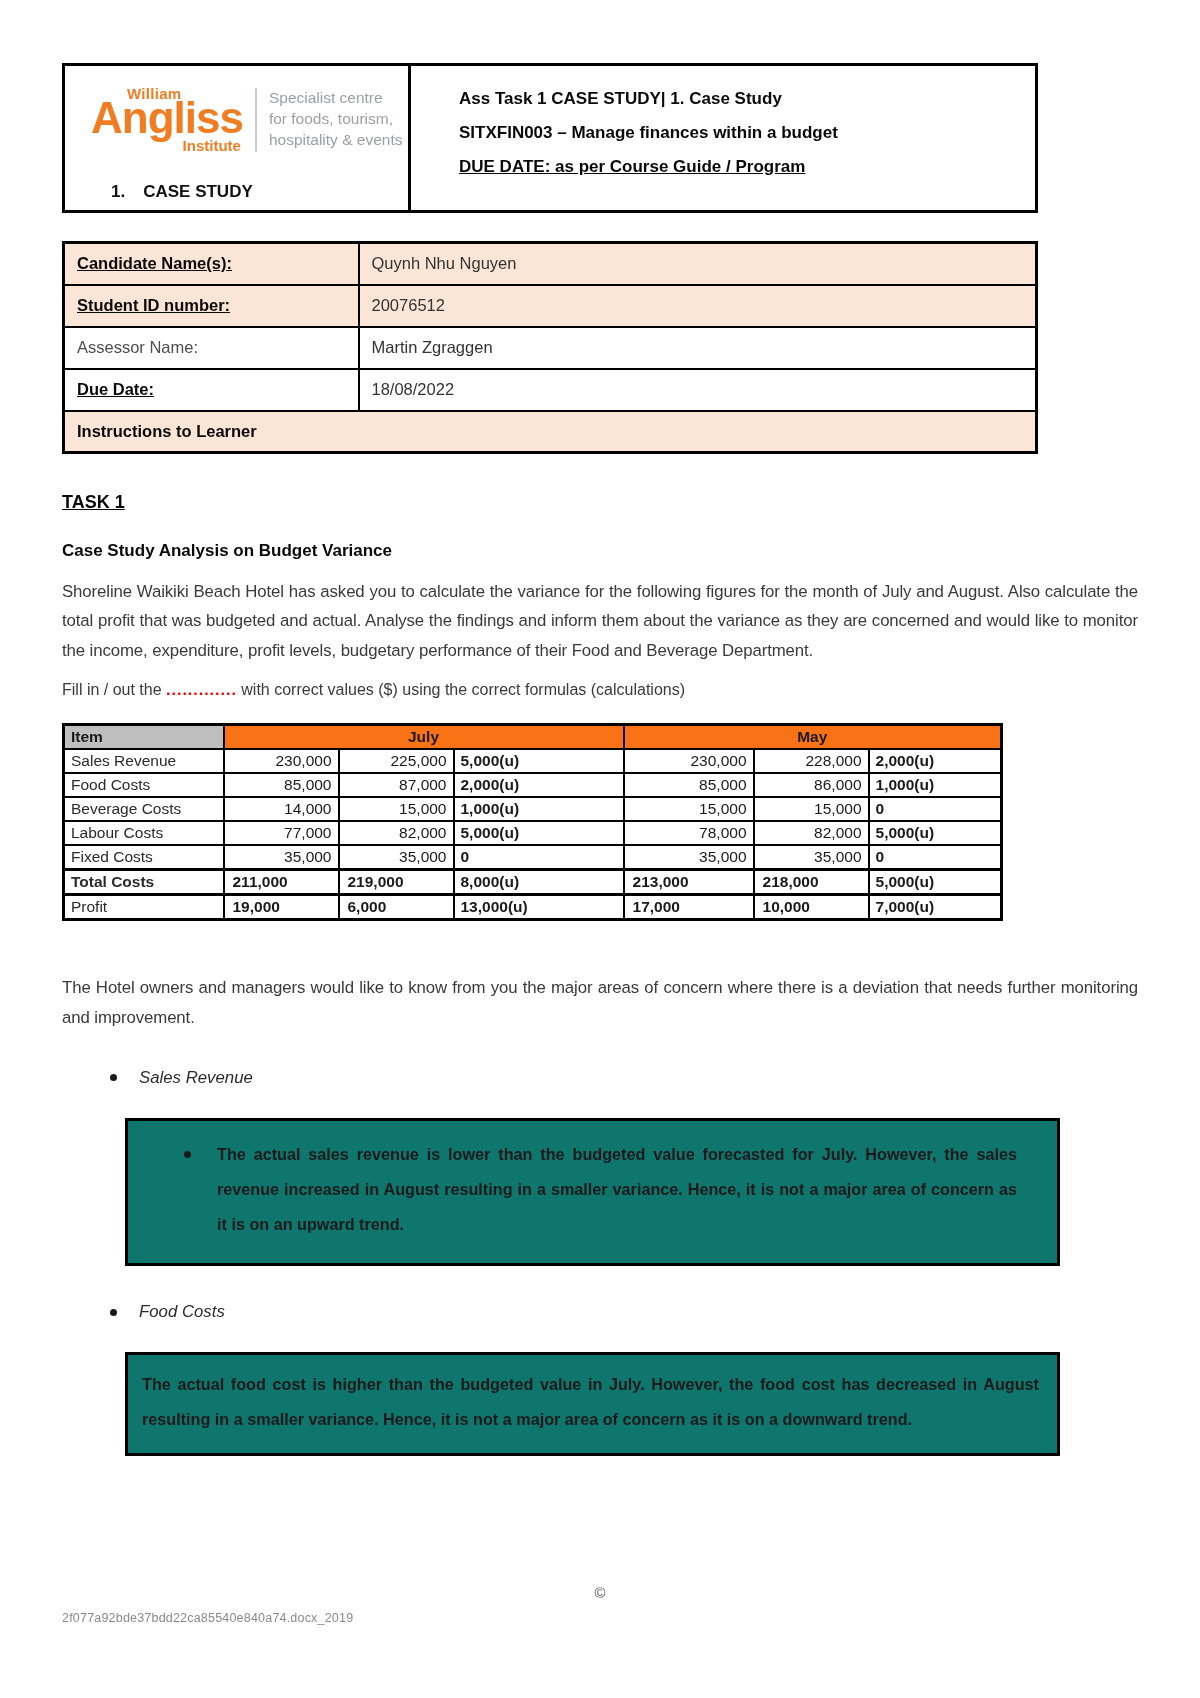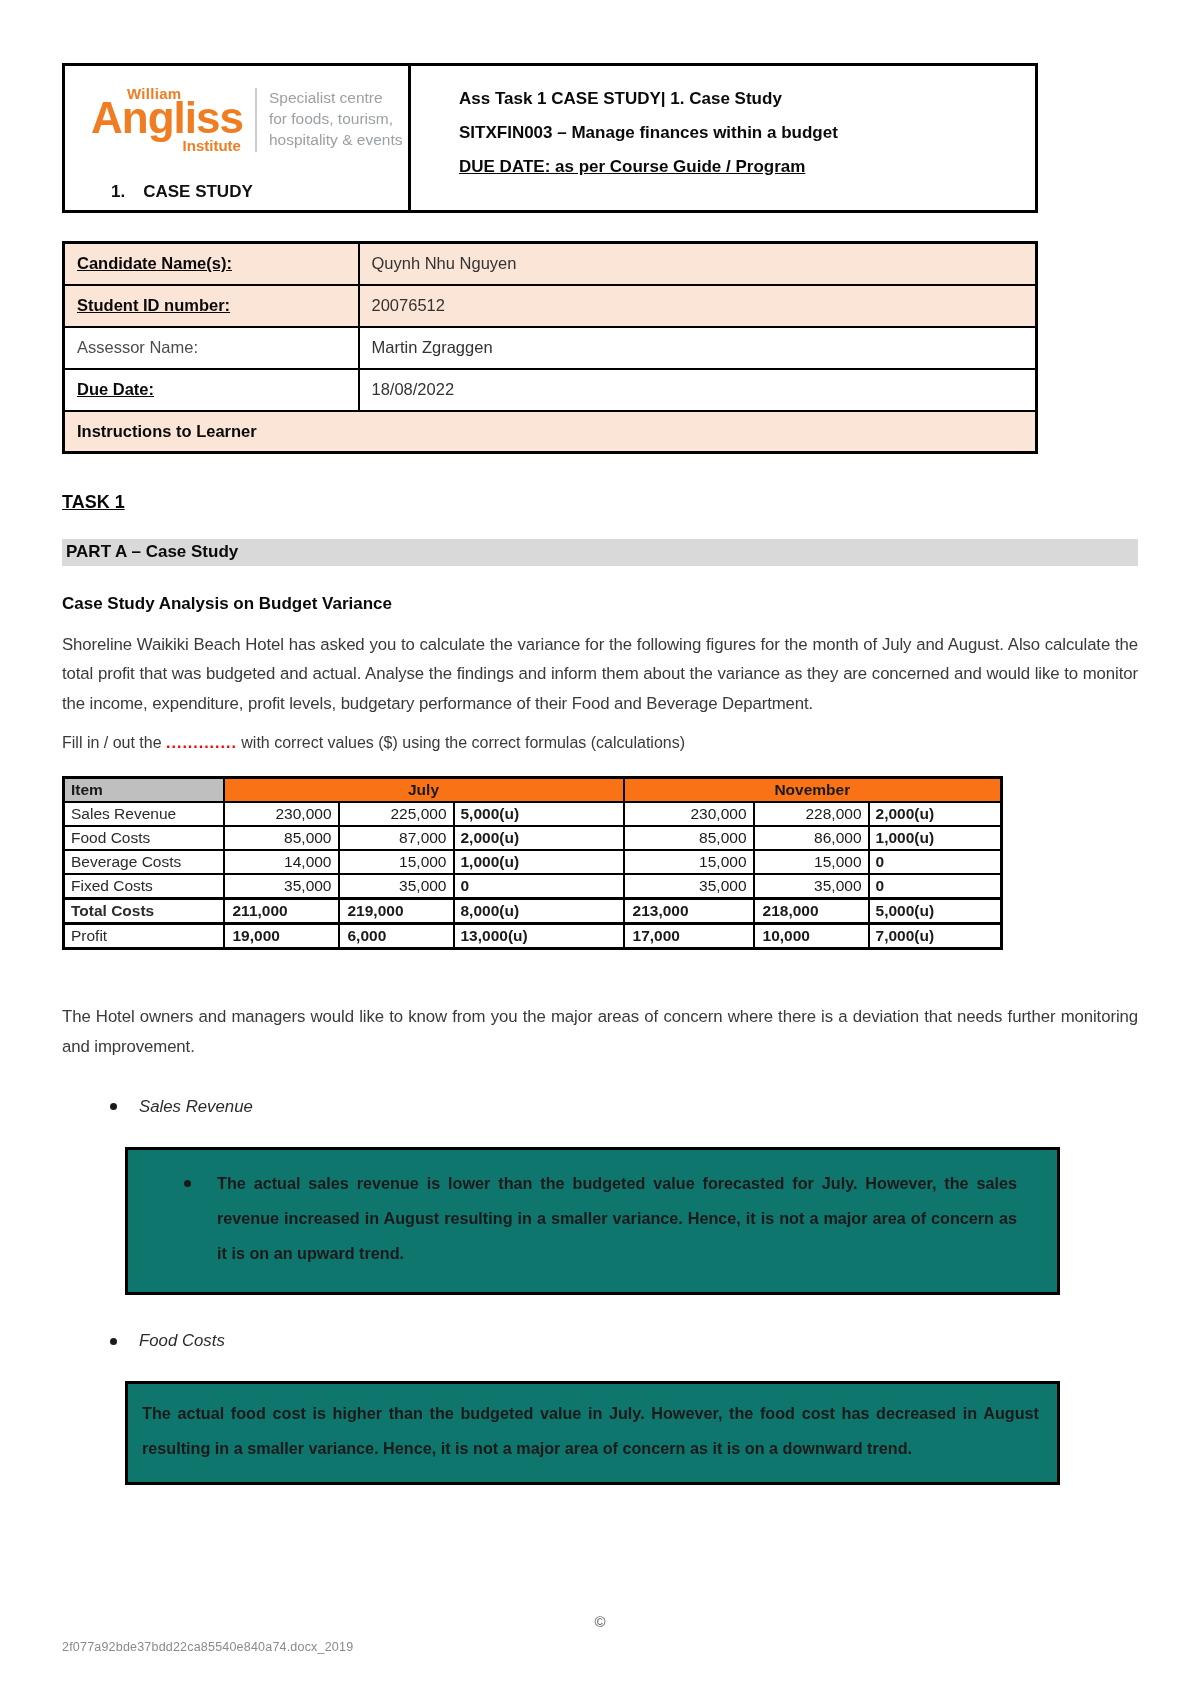--- a/index.html
+++ b/index.html
@@ -159,21 +159,20 @@
         <td class="info-label lbl-bold">Due Date:</td>
         <td class="info-value">18/08/2022</td>
       </tr>
       <tr class="instructions-row">
         <td class="peach" colspan="2">Instructions to Learner</td>
       </tr>
     </tbody>
   </table>
 
   <div class="task-heading">TASK 1</div>
-  <div class="part-bar">PART A – Case Study</div>
   <div class="analysis-heading">Case Study Analysis on Budget Variance</div>
 
   <div class="para">Shoreline Waikiki Beach Hotel has asked you to calculate the variance for the following figures for the month of July and August. Also calculate the total profit that was budgeted and actual. Analyse the findings and inform them about the variance as they are concerned and would like to monitor the income, expenditure, profit levels, budgetary performance of their Food and Beverage Department.</div>
 
   <div class="fill-line">
     <span>Fill in / out the </span><span class="dots">.............</span><span> with correct values ($) using the correct formulas (calculations)</span>
   </div>
 
   <table class="budget">
     <colgroup>
@@ -182,21 +181,21 @@
         <col class="c-ja">
         <col class="c-jv">
         <col class="c-ab">
         <col class="c-aa">
         <col class="c-av">
     </colgroup>
     <thead>
       <tr>
         <th class="hdr-item">Item</th>
         <th class="hdr-gray" colspan="3">July</th>
-        <th class="hdr-gray" colspan="3">November</th>
+        <th class="hdr-gray" colspan="3">May</th>
       </tr>
     </thead>
     <tbody>
       <tr>
         <td class="item-cell">Sales Revenue</td>
         <td class="num">230,000</td>
         <td class="num">225,000</td>
         <td class="var">5,000(u)</td>
         <td class="num">230,000</td>
         <td class="num">228,000</td>
@@ -212,20 +211,29 @@
         <td class="var">1,000(u)</td>
       </tr>
       <tr>
         <td class="item-cell">Beverage Costs</td>
         <td class="num">14,000</td>
         <td class="num">15,000</td>
         <td class="var">1,000(u)</td>
         <td class="num">15,000</td>
         <td class="num">15,000</td>
         <td class="var">0</td>
+      </tr>
+      <tr>
+        <td class="item-cell">Labour Costs</td>
+        <td class="num">77,000</td>
+        <td class="num">82,000</td>
+        <td class="var">5,000(u)</td>
+        <td class="num">78,000</td>
+        <td class="num">82,000</td>
+        <td class="var">5,000(u)</td>
       </tr>
       <tr>
         <td class="item-cell">Fixed Costs</td>
         <td class="num">35,000</td>
         <td class="num">35,000</td>
         <td class="var">0</td>
         <td class="num">35,000</td>
         <td class="num">35,000</td>
         <td class="var">0</td>
       </tr>

